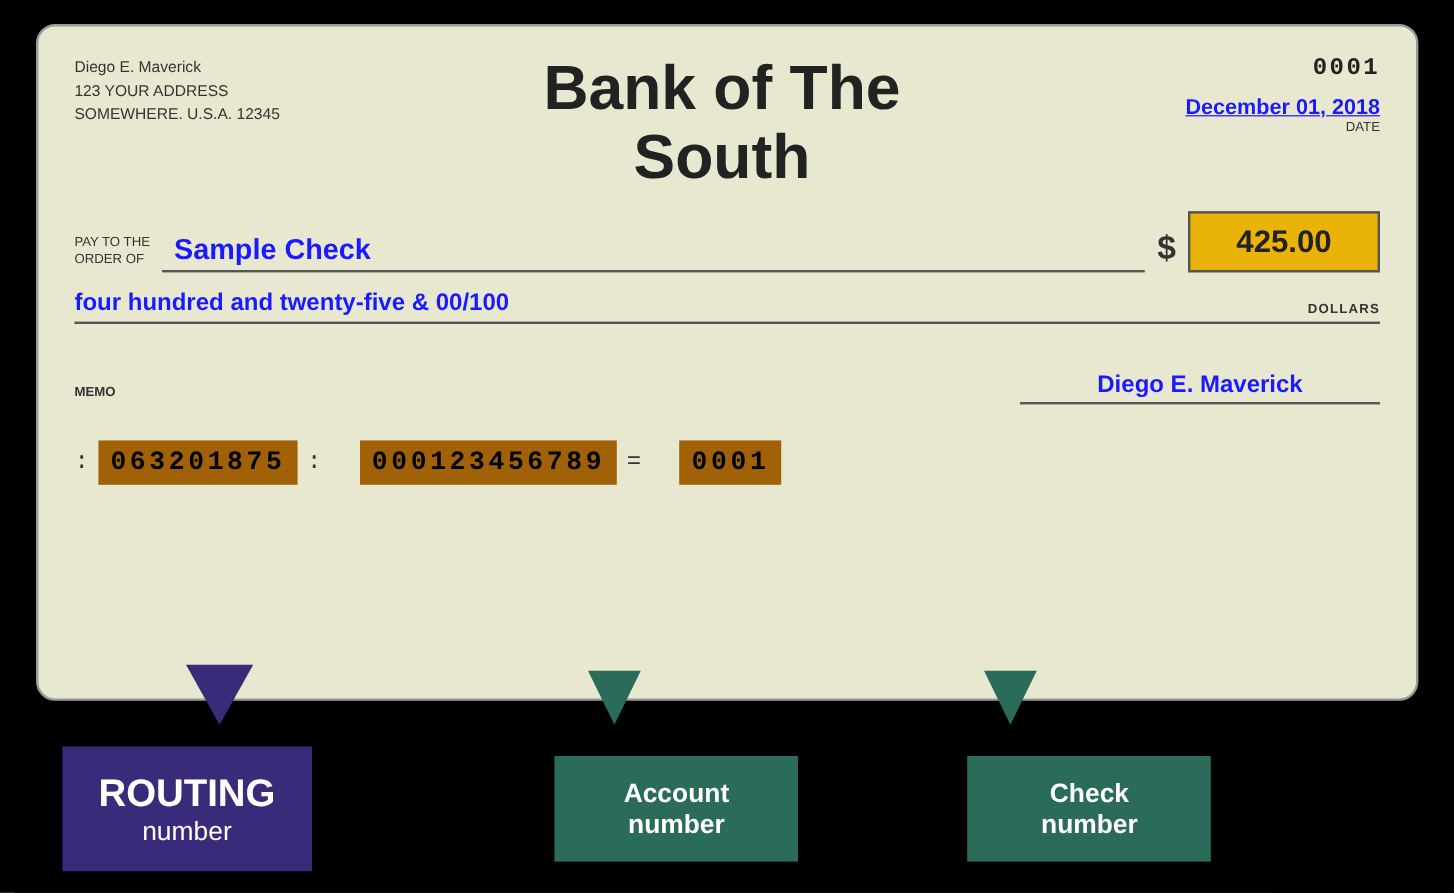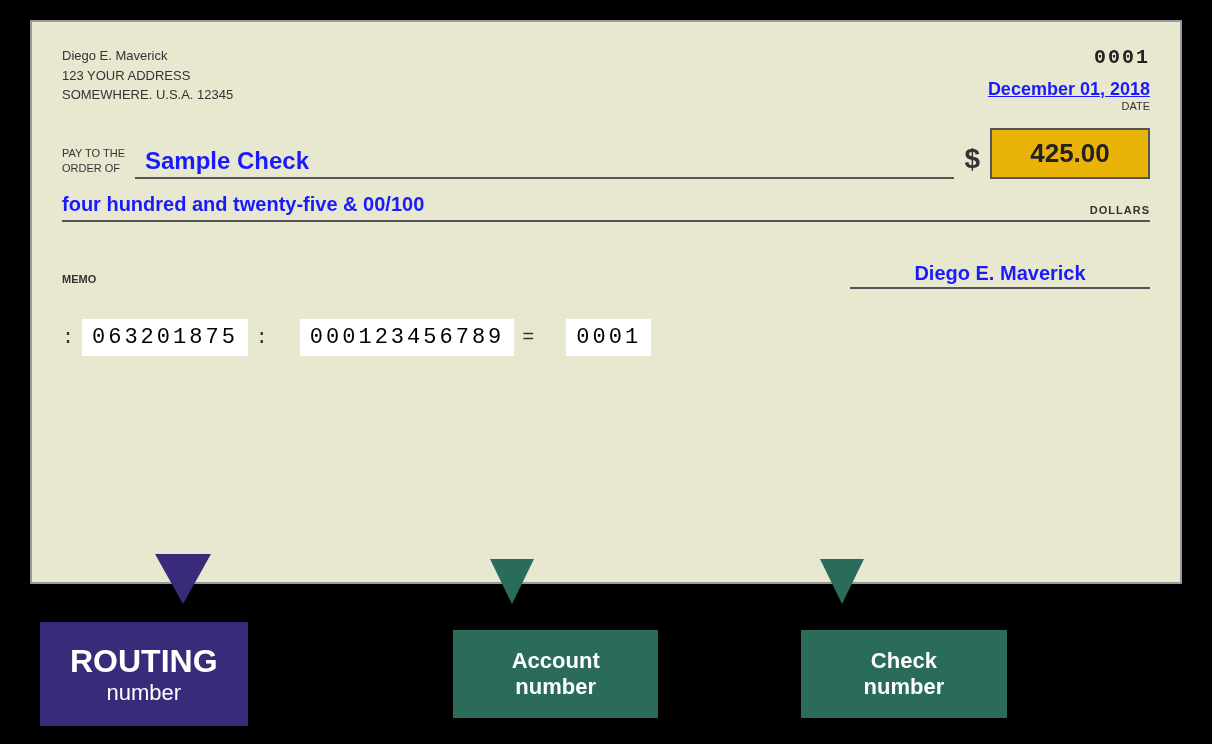--- a/index.html
+++ b/index.html
@@ -14,21 +14,21 @@
 
     
     .check-wrapper {
       position: absolute;
       top: 20px;
       left: 30px;
       right: 30px;
       bottom: 160px;
       background: #e8e8d0;
       border: 2px solid #999;
-      border-radius: 1px;
+      border-radius: 16px;
       padding: 24px 30px 20px 30px;
     }
 
     
     .check-top {
       display: flex;
       justify-content: space-between;
       align-items: flex-start;
       margin-bottom: 10px;
     }
@@ -205,34 +205,34 @@
       gap: 8px;
     }
 
     .micr-symbol {
       font-size: 20px;
       color: #333;
       font-family: 'Courier New', monospace;
     }
 
     .micr-highlight {
-      background: #ffffff;
+      background: #a16207;
       padding: 6px 10px;
       font-family: 'Courier New', monospace;
       font-size: 22px;
-      font-weight: normal;
+      font-weight: bold;
       color: #000;
       letter-spacing: 3px;
     }
 
     
     .bottom-section {
       position: absolute;
       bottom: 0;
-      left: 0;
+      left: 12px;
       right: 0;
       height: 140px;
       background: #000;
       display: flex;
       align-items: center;
       padding: 0 40px;
       gap: 40px;
     }
 
     
@@ -315,20 +315,24 @@
 </head>
 <body>
 
 <div class="check-wrapper">
 
   <div class="check-top">
     <div class="check-address">
       <div>Diego E. Maverick</div>
       <div>123 YOUR ADDRESS</div>
       <div>SOMEWHERE. U.S.A. 12345</div>
+    </div>
+    <div class="check-bank-name">
+      <span>Bank of The</span><br>
+      <span>South</span>
     </div>
     <div class="check-number-date">
       <div class="check-number">0001</div>
       <span class="check-date">December 01, 2018</span>
       <div class="date-label">DATE</div>
     </div>
   </div>
 
   <div class="pay-to-section">
     <div class="pay-to-label">

